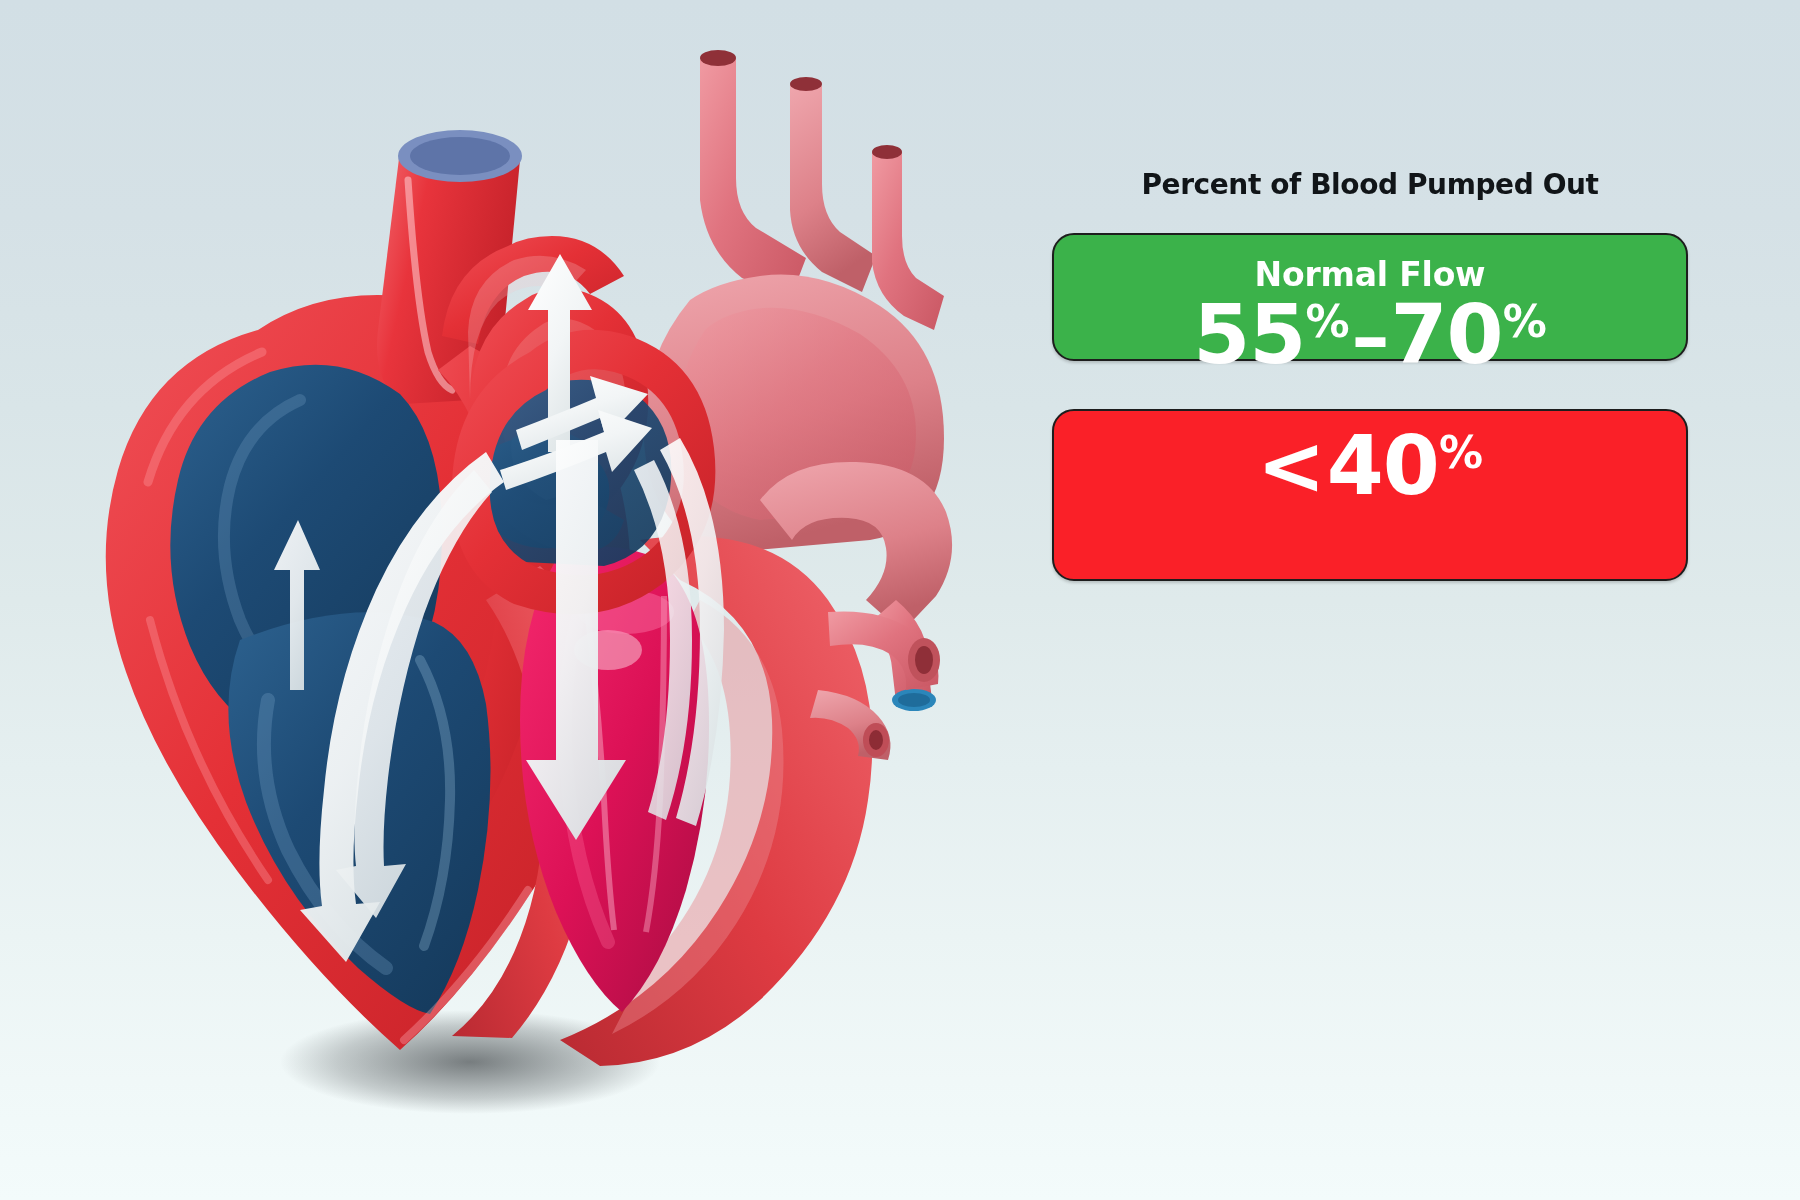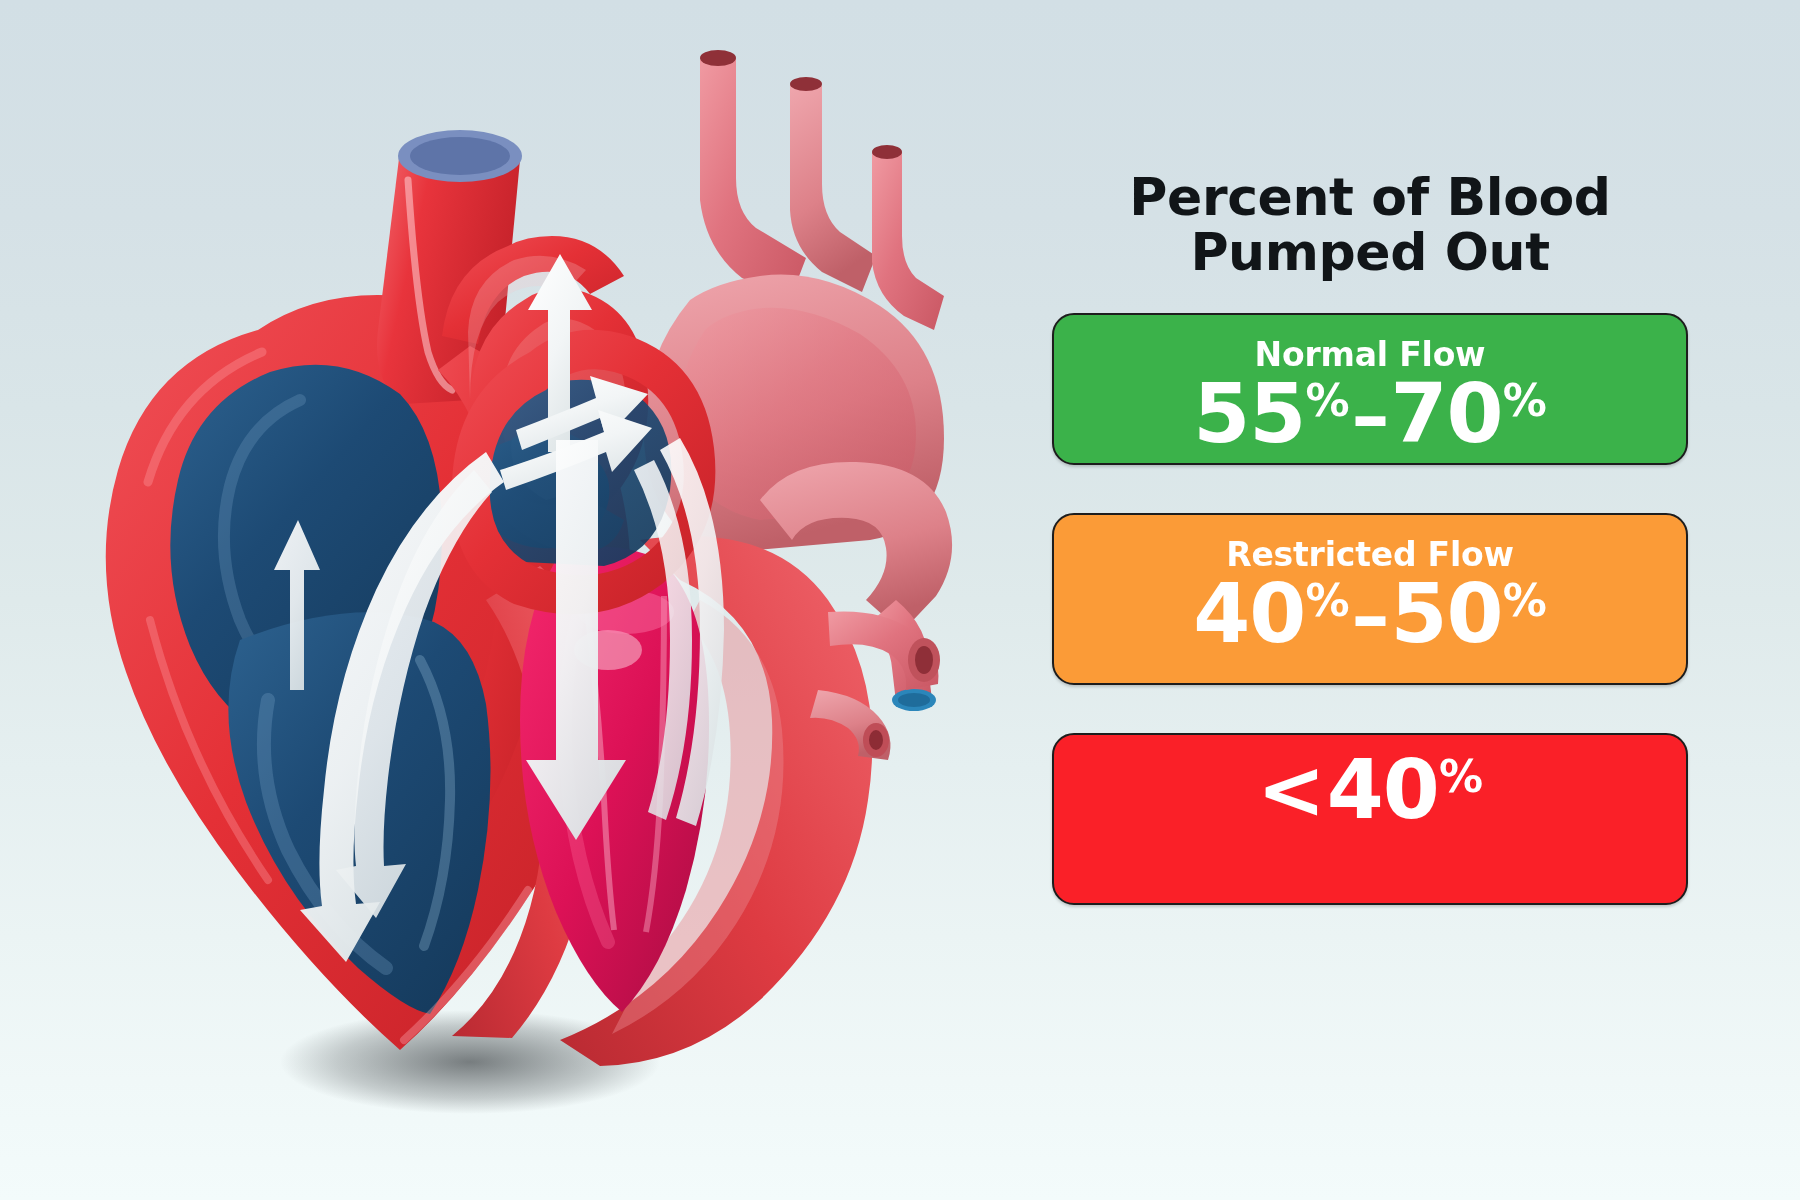--- a/index.html
+++ b/index.html
@@ -40,21 +40,21 @@
   #info-panel {
     position: absolute;
     left: 1040px;
     top: 170px;
     width: 720px;
   }
 
   #panel-title {
     width: 648px;
     text-align: center;
-    font-size: 52px;
+    font-size: 28px;
     font-weight: bold;
     color: #111518;
     letter-spacing: -0.4px;
     margin: 0 0 34px 6px;
     line-height: 1.05;
   }
 
   .stat-card {
     position: relative;
     width: 636px;
@@ -62,21 +62,21 @@
     border-radius: 22px;
     border: 2px solid #1d1d1d;
     box-sizing: border-box;
     text-align: center;
     color: #ffffff;
     padding: 14px 0 20px 0;
     box-shadow: 0 2px 3px rgba(0,0,0,0.18);
   }
   .stat-card + .stat-card { margin-top: 48px; }
 
-  .card-green  { background: #3bb24a; height: 152px; }
+  .card-green  { background: #3bb24a; height: 128px; }
   .card-orange { background: #fb9b37; height: 172px; }
   .card-red    { background: #fa2028; height: 172px; }
 
   .card-label {
     font-size: 33px;
     font-weight: bold;
     line-height: 1.1;
     letter-spacing: -0.2px;
     margin: 8px 0 0 0;
   }
@@ -310,26 +310,20 @@
 
     <h1 id="panel-title">Percent of Blood Pumped Out</h1>
 
     <div class="stat-card card-green">
       <div class="card-label">Normal Flow</div>
       <div class="card-value">
         <span>55</span><span class="pct">%</span><span class="dash">–</span><span>70</span><span class="pct">%</span>
       </div>
     </div>
 
-    <div class="stat-card card-orange">
-      <div class="card-label">Restricted Flow</div>
-      <div class="card-value">
-        <span>40</span><span class="pct">%</span><span class="dash">–</span><span>50</span><span class="pct">%</span>
-      </div>
-    </div>
 
     <div class="stat-card card-red">
       <div class="card-value">
         <span class="lt">&lt;</span><span>40</span><span class="pct">%</span>
       </div>
     </div>
 
   </div>
 </div>
 

